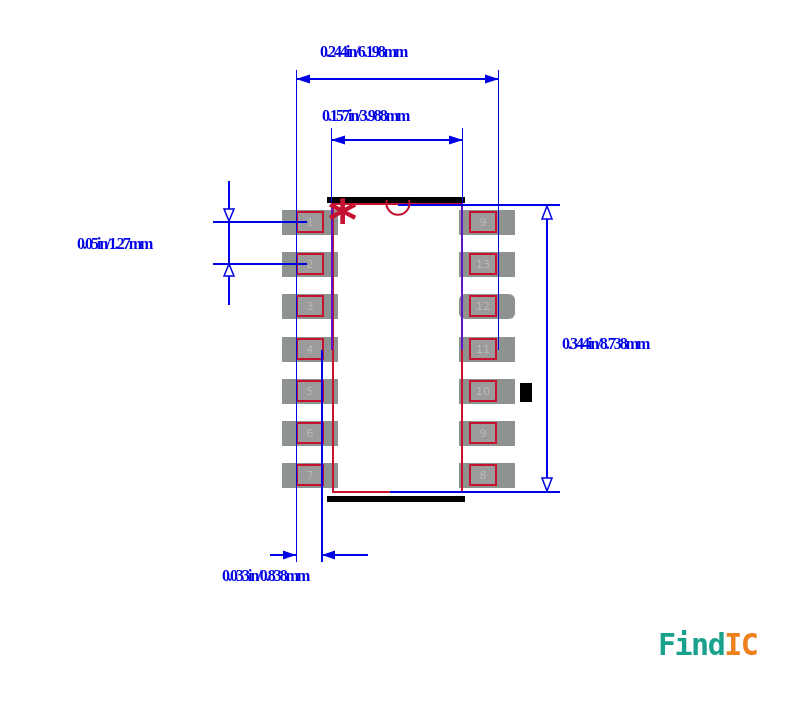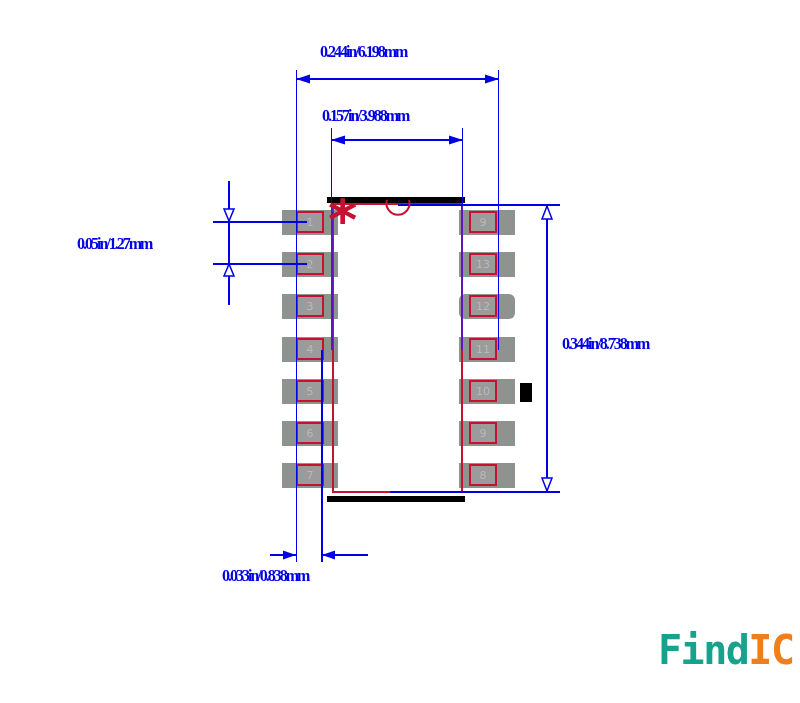--- a/index.html
+++ b/index.html
@@ -25,21 +25,21 @@
   .purple{position:absolute;background:var(--purple);z-index:4;}
   .dim{position:absolute;color:var(--blue);font-size:16px;font-weight:600;
        letter-spacing:-2px;line-height:1;white-space:nowrap;z-index:6;font-family:Liberation Serif, serif;}
   .marker-asterisk{position:absolute;left:328px;top:192px;color:var(--red);
        font-family:"DejaVu Sans","Liberation Sans",sans-serif;
        font-size:56px;font-weight:bold;line-height:1;z-index:6;}
   .black-marker{position:absolute;left:520px;top:383px;width:12px;height:19px;
        background:var(--bar);z-index:6;}
   svg.overlay{position:absolute;left:0;top:0;z-index:5;}
   .logo{position:absolute;left:658px;top:630px;z-index:6;line-height:1;}
-  .logo-main{font-size:40px;font-weight:bold;letter-spacing:-1.5px;white-space:nowrap;}
+  .logo-main{font-size:30px;font-weight:bold;letter-spacing:-1.5px;white-space:nowrap;}
   .logo-find{color:var(--logo-teal);}
   .logo-ic{color:var(--logo-orange);}
   .logo-sub{font-size:21px;font-weight:bold;letter-spacing:-1.5px;color:var(--logo-gray);
             margin-top:2px;white-space:nowrap;}
 </style>
 </head>
 <body>
 
 <div class="canvas">
 

